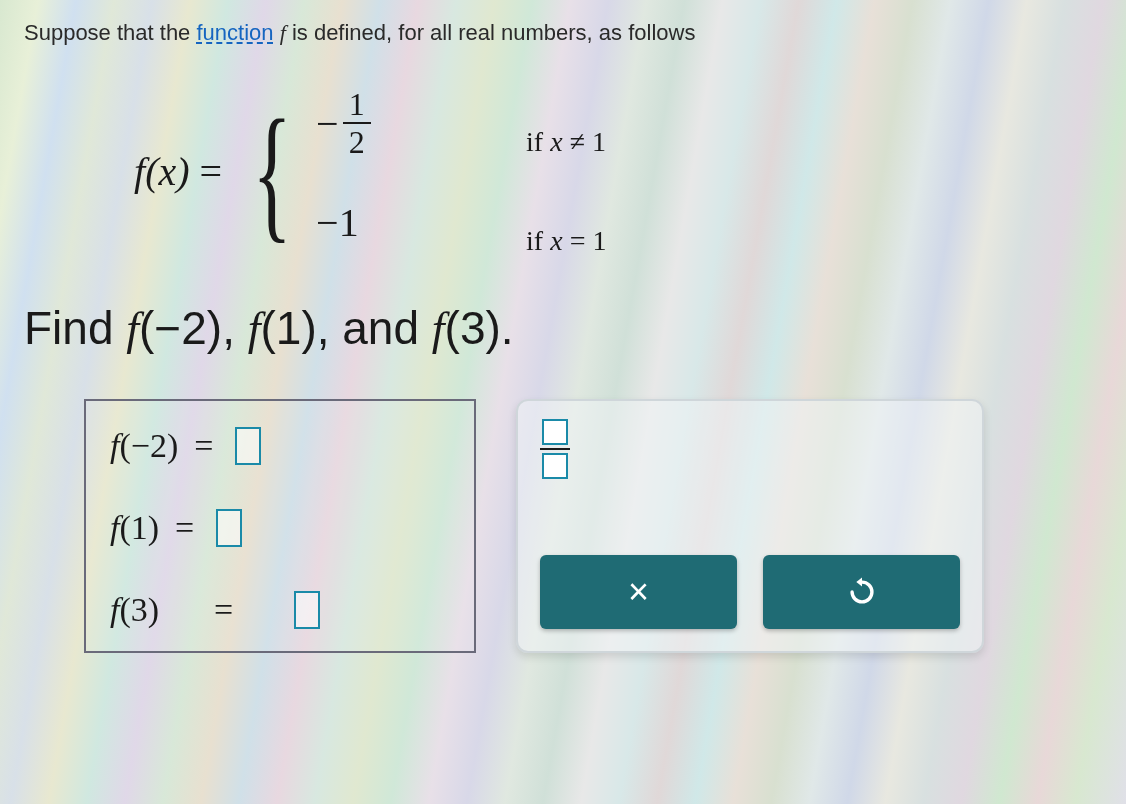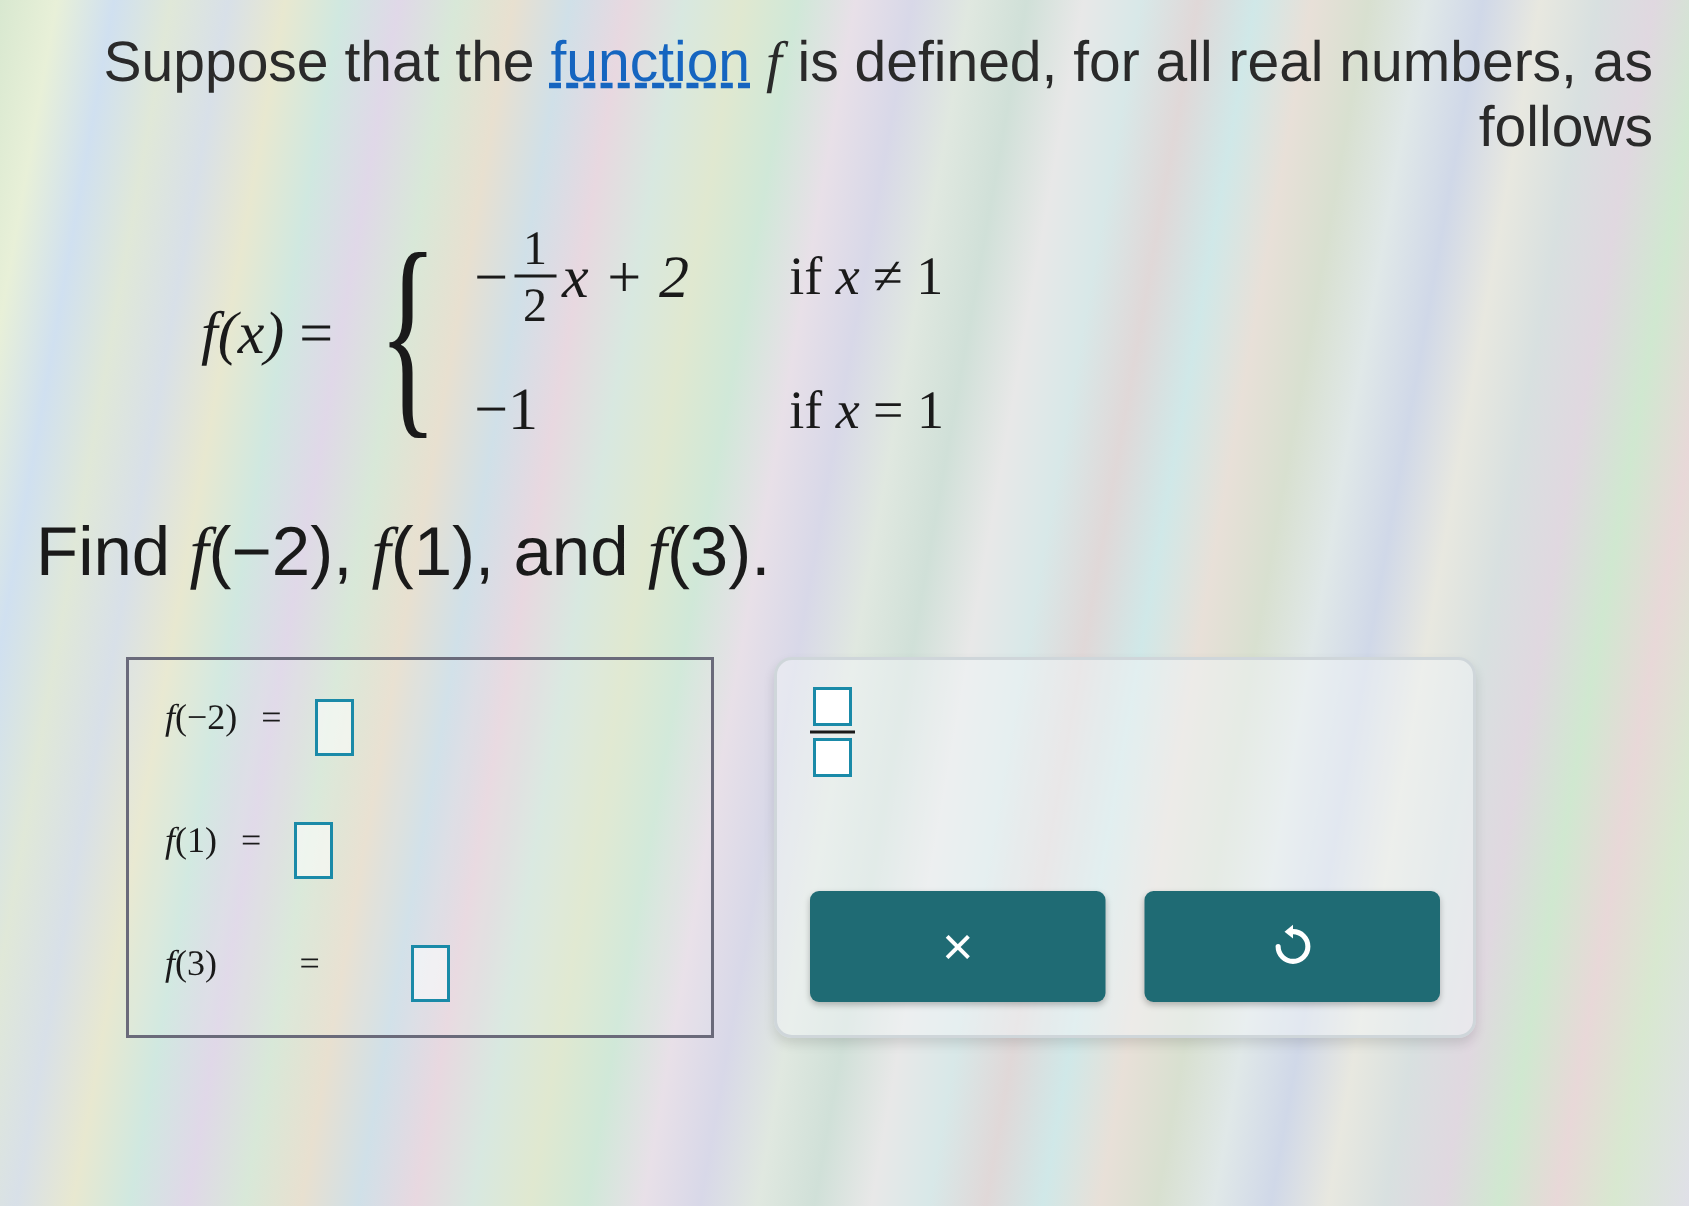--- a/index.html
+++ b/index.html
@@ -19,24 +19,23 @@
     color: #1a1a1a;
     position: relative;
     overflow: hidden;
   }
 
   .content {
     padding: 20px 24px;
   }
 
   .prompt-line {
-    font-size: 38px;
+    font-size: 22px;
     font-family: Arial, sans-serif;
     color: #2a2a2a;
-    text-align: right;
   }
 
   .function-link {
     color: #1565c0;
     text-decoration: underline;
     text-decoration-style: dashed;
   }
 
   .fx-italic {
     font-style: italic;
@@ -71,21 +70,22 @@
     align-items: center;
   }
 
   .expr-col {
     width: 210px;
     display: flex;
     align-items: center;
   }
 
   .cond-col {
-    font-size: 36px;
+    font-size: 28px;
+    margin-top: 37px;
   }
 
   .frac {
     display: inline-flex;
     flex-direction: column;
     align-items: center;
     vertical-align: middle;
     margin: 0 4px;
   }
   .frac .num, .frac .den {
@@ -113,22 +113,22 @@
 
   .answer-box {
     border: 2px solid #6a6a7a;
     width: 340px;
     padding: 26px 24px 10px 24px;
     background: rgba(255,255,255,0.06);
   }
 
   .answer-row {
     display: flex;
-    align-items: flex-start;
-    font-size: 24px;
+    align-items: flex-end;
+    font-size: 34px;
     margin-bottom: 44px;
     font-style: italic;
     font-family: "Times New Roman", serif;
   }
   .answer-row:last-child { margin-bottom: 4px; gap: 39px; }
 
   .answer-label { margin-right: 8px; }
 
   .blank-box {
     width: 22px;
@@ -216,21 +216,20 @@
     <span class="brace">{</span>
     <div class="piece-rows">
       <div class="piece-row">
         <div class="expr-col">
           <span>−</span>
           <span class="frac">
             <span class="num">1</span>
             <span class="bar"></span>
             <span class="den">2</span>
           </span>
-          <span class="fx-italic">x + 2</span>
         </div>
         <div class="cond-col">
           <span>if </span><span class="fx-italic">x</span><span> ≠ 1</span>
         </div>
       </div>
       <div class="piece-row">
         <div class="expr-col">
           <span>−1</span>
         </div>
         <div class="cond-col">

